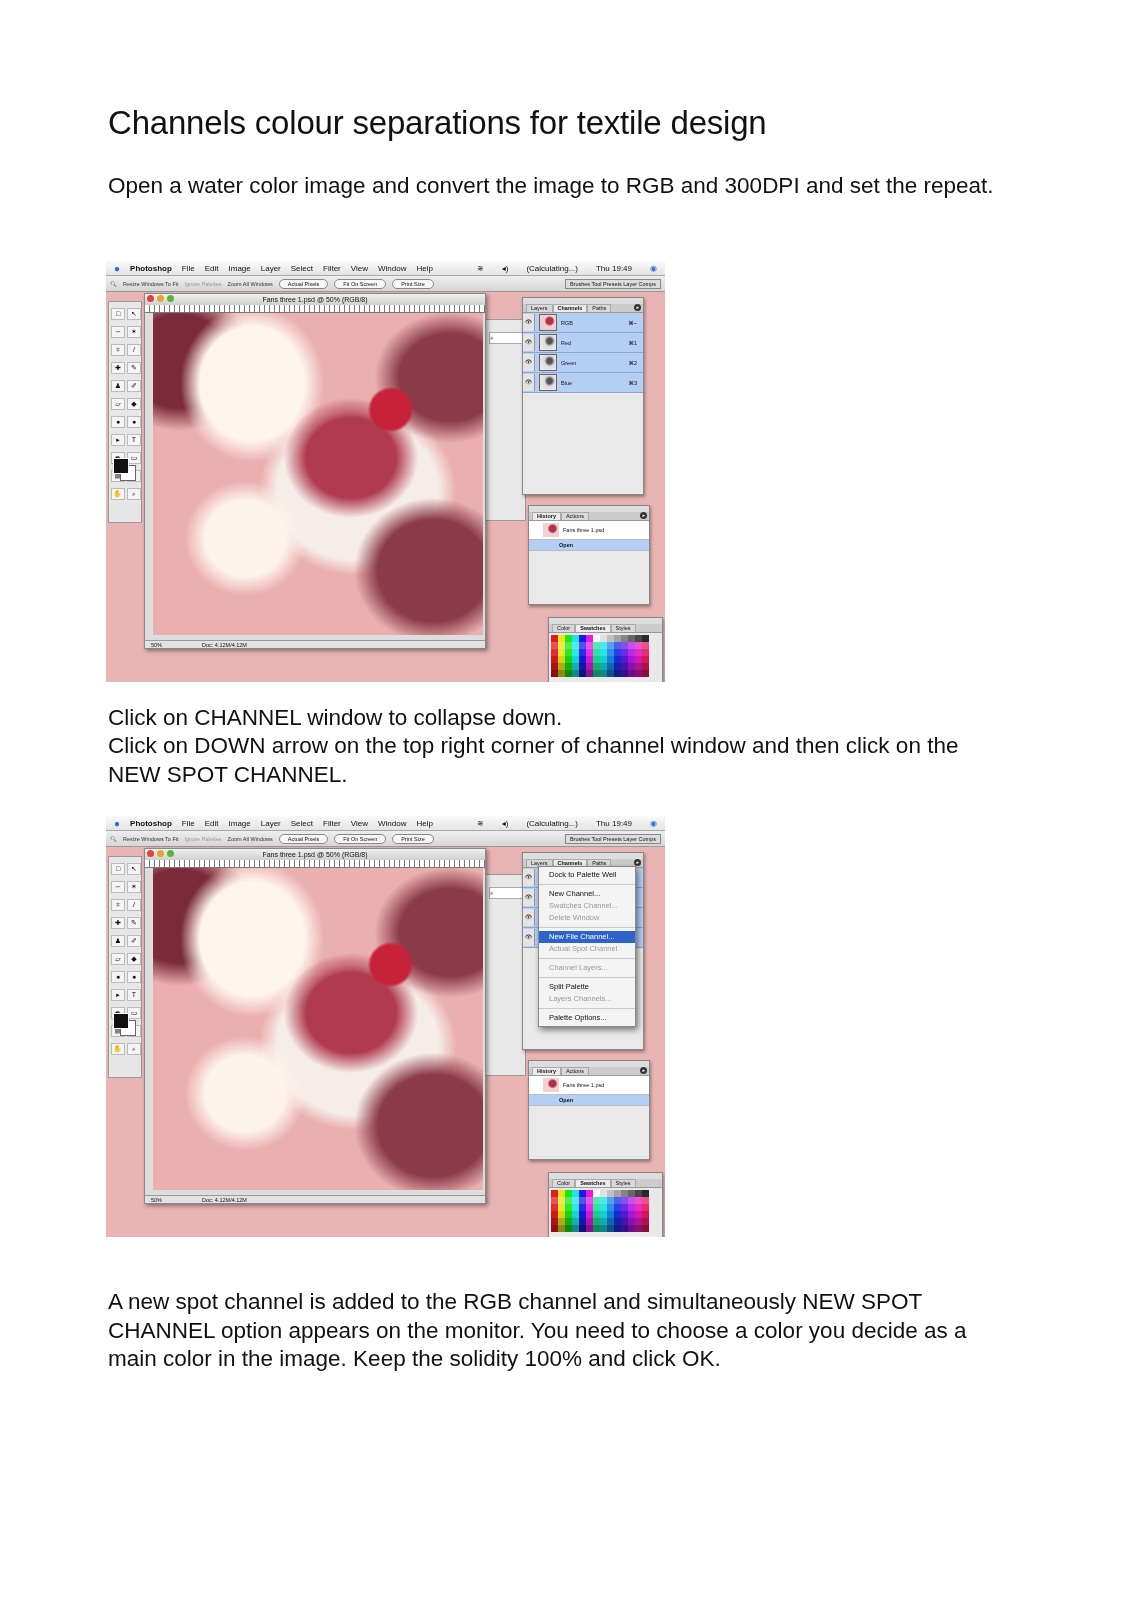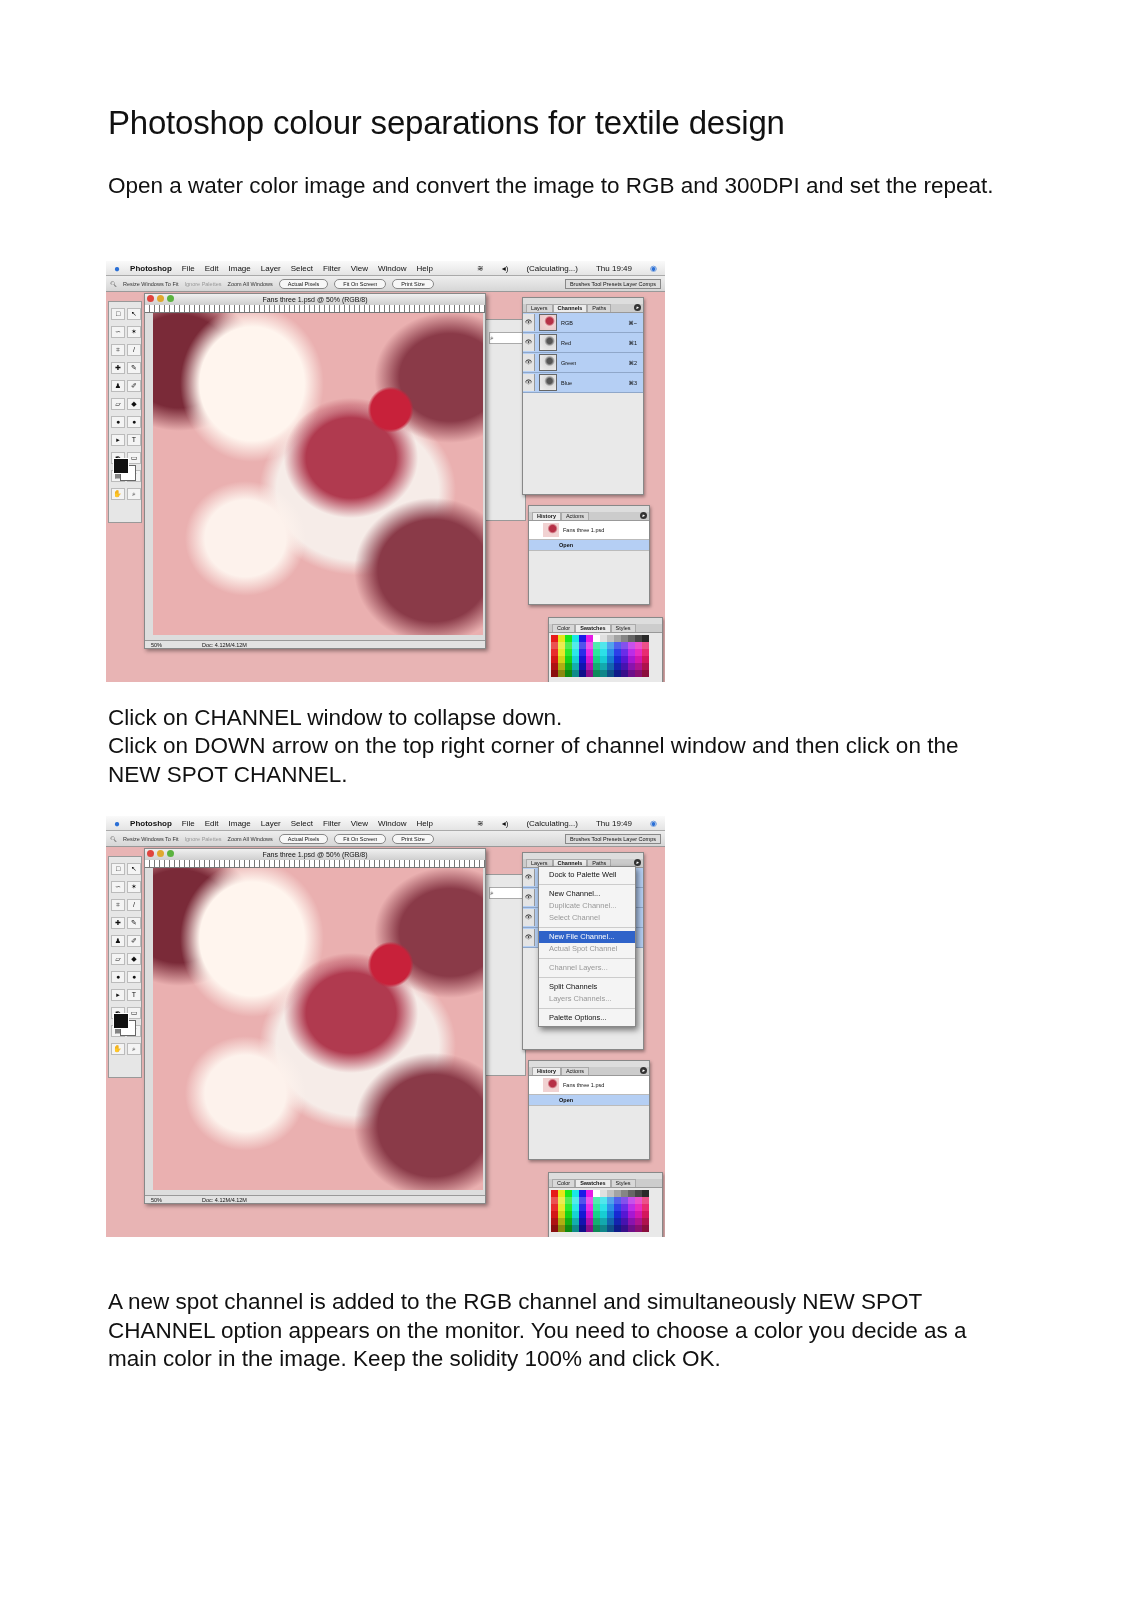--- a/index.html
+++ b/index.html
@@ -58,21 +58,21 @@
   .swatches{display:grid;grid-template-columns:repeat(14,7px);grid-auto-rows:7px;gap:0;padding:2px;}
   .menu{position:absolute;background:#f4f4f4;border:1px solid #888;box-shadow:2px 3px 6px rgba(0,0,0,.5);font-size:7.5px;padding:2px 0;width:96px;}
   .menu .mi{padding:1px 10px;line-height:10px;white-space:nowrap;}
   .menu .mi.dis{color:#999;}
   .menu .mi.hi{background:#2f63c9;color:#fff;}
   .menu .sep{height:1px;background:#ccc;margin:3px 0;}
 </style>
 </head>
 <body>
 
-<h1 class="h1">Photoshop colour separations for textile design</h1>
+<h1 class="h1">Channels colour separations for textile design</h1>
 <p class="para" style="top:172px">Open a water color image and convert the image to RGB and 300DPI and set the repeat.</p>
 
 <div class="shot" style="top:261px">
   <div class="menubar">
     <span class="apple">●</span>
     <span class="app">Photoshop</span>
     <span>File</span>
     <span>Edit</span>
     <span>Image</span>
     <span>Layer</span>
@@ -367,29 +367,29 @@
       </div>
     <div class="chrow">
         <span class="eye">👁︎</span>
         <span class="thumb g"></span>
       </div>
   </div>
   <div class="menu" style="left:432px;top:50px;">
     <div class="mi">Dock to Palette Well</div>
     <div class="sep"></div>
     <div class="mi">New Channel...</div>
-    <div class="mi dis">Duplicate Channel...</div>
-    <div class="mi dis">Select Channel</div>
+    <div class="mi dis">Swatches Channel...</div>
+    <div class="mi dis">Delete Window</div>
     <div class="sep"></div>
     <div class="mi hi">New File Channel...</div>
     <div class="mi dis">Actual Spot Channel</div>
     <div class="sep"></div>
     <div class="mi dis">Channel Layers...</div>
     <div class="sep"></div>
-    <div class="mi">Split Channels</div>
+    <div class="mi">Split Palette</div>
     <div class="mi dis">Layers Channels...</div>
     <div class="sep"></div>
     <div class="mi">Palette Options...</div>
   </div>
   <div class="palette" style="left:422px;top:244px;width:120px;height:98px;">
     <div class="ptitle"></div>
     <div class="tabs">
       <span class="active">History</span>
       <span>Actions</span>
       <i class="arrow">▸</i>

